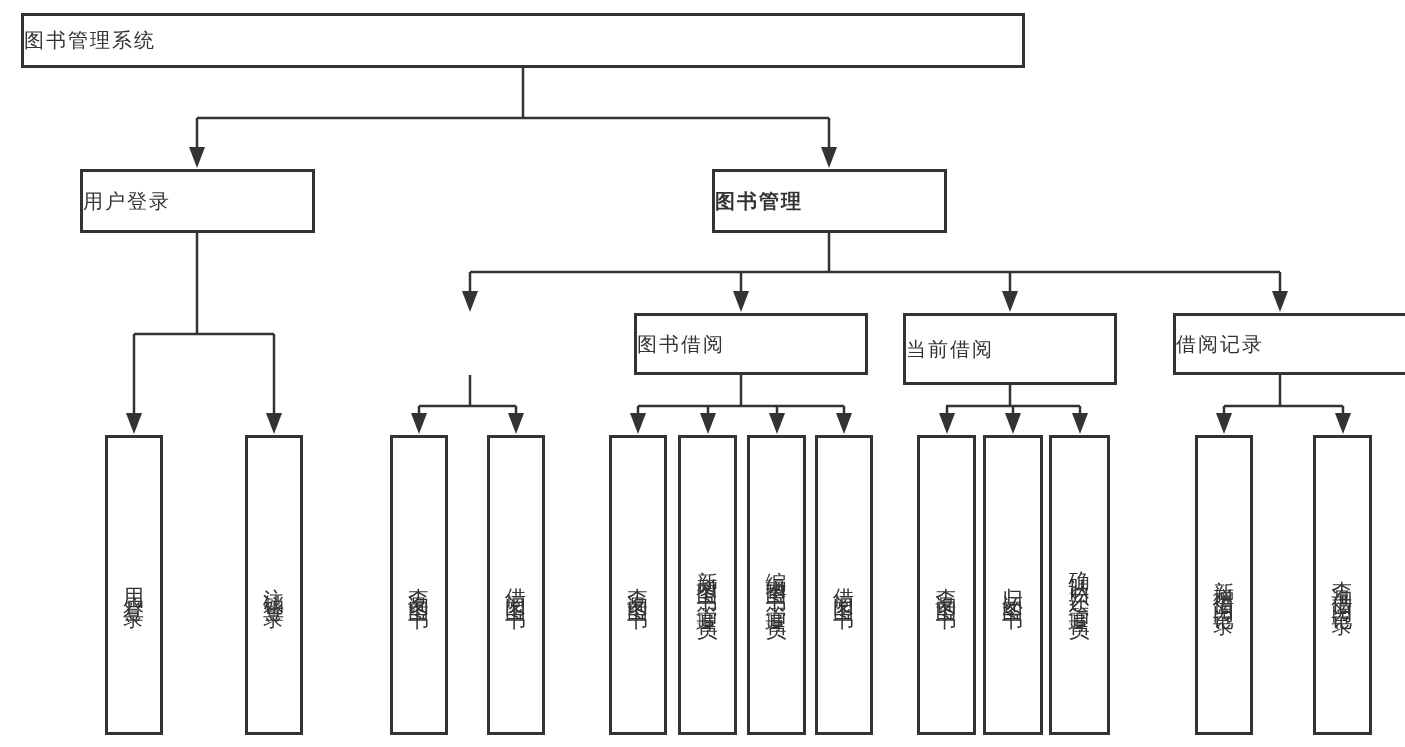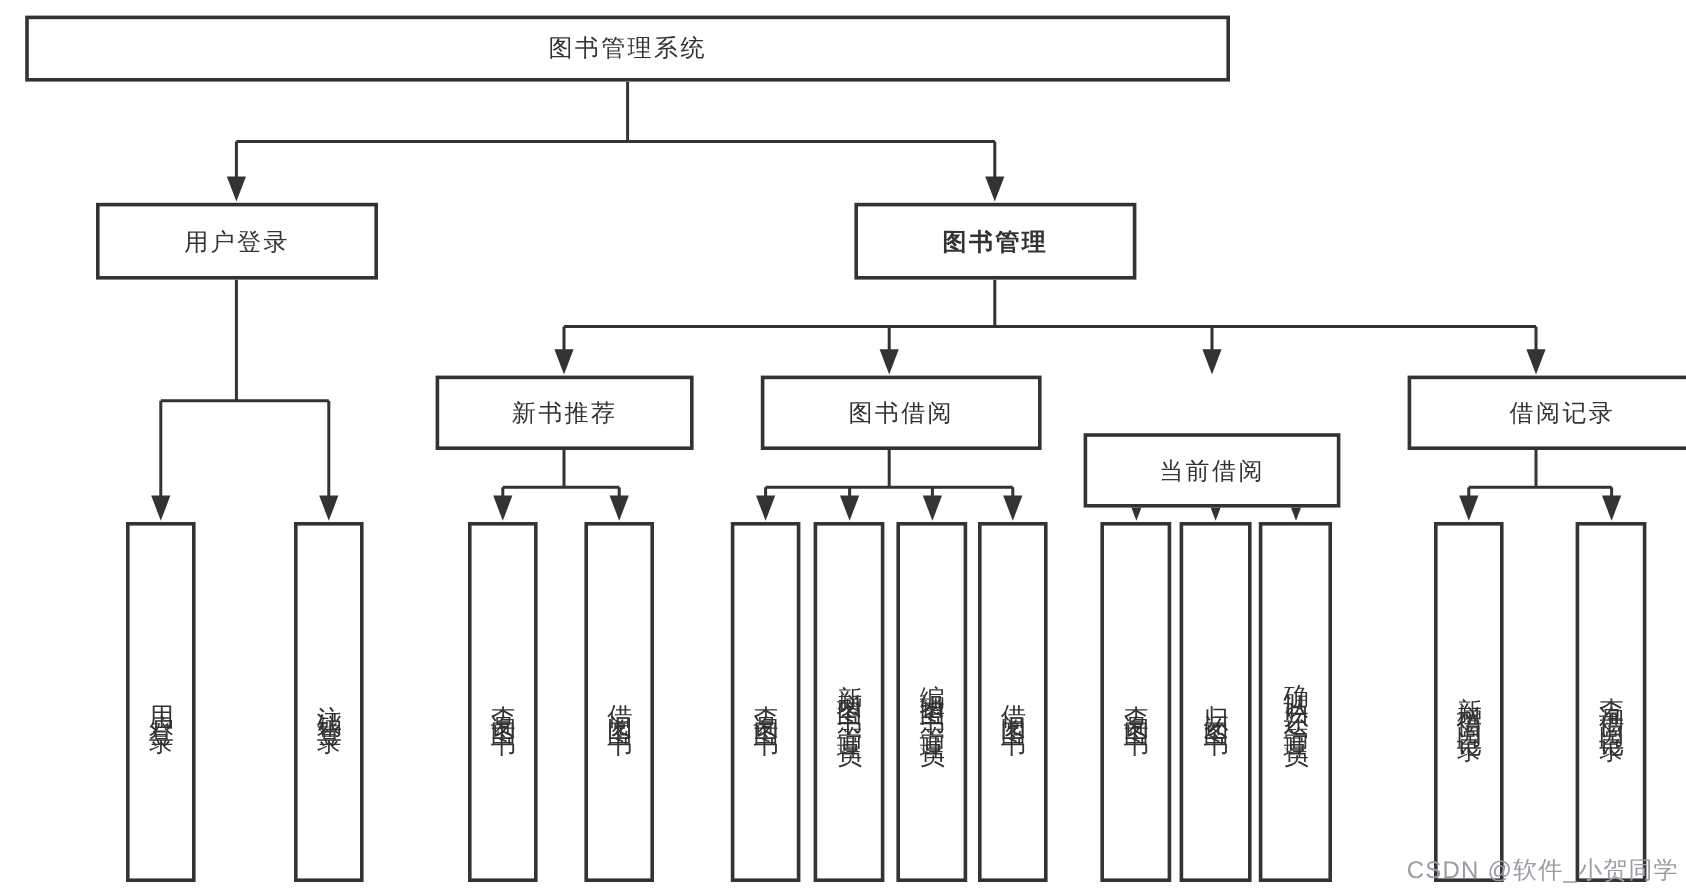--- a/index.html
+++ b/index.html
@@ -26,21 +26,20 @@
     fill: var(--line, #333333);
     stroke: none;
   }
   .hbox {
     position: absolute;
     box-sizing: border-box;
     border: 3px solid var(--box-border, #333333);
     background: #ffffff;
     display: flex;
     align-items: center;
-    justify-content: center;
     font-size: 20px;
     letter-spacing: 2px;
     color: var(--text, #333333);
     z-index: 2;
   }
   .vbox {
     position: absolute;
     box-sizing: border-box;
     border: 3px solid var(--box-border, #333333);
     background: #ffffff;
@@ -116,27 +115,24 @@
     <span>图书管理系统</span>
   </div>
 
   <div class="hbox" style="left:80px; top:169px; width:235px; height:64px;">
     <span>用户登录</span>
   </div>
   <div class="hbox" style="left:712px; top:169px; width:235px; height:64px;font-weight:bold;">
     <span>图书管理</span>
   </div>
 
-  <div class="hbox" style="left:363px; top:313px; width:215px; height:62px;">
-    <span>新书推荐</span>
-  </div>
   <div class="hbox" style="left:634px; top:313px; width:234px; height:62px;">
     <span>图书借阅</span>
   </div>
-  <div class="hbox" style="left:903px; top:313px; width:214px; height:62px;margin-top:48px;">
+  <div class="hbox" style="left:903px; top:313px; width:214px; height:72px;">
     <span>当前借阅</span>
   </div>
   <div class="hbox" style="left:1173px; top:313px; width:258px; height:62px;">
     <span>借阅记录</span>
   </div>
 
   <div class="vbox" style="left:105px; width:58px;">
     <span class="vlabel">用户登录</span>
   </div>
   <div class="vbox" style="left:245px; width:58px;">
@@ -173,15 +169,14 @@
     <span class="vlabel">确认归还（管理员）</span>
   </div>
 
   <div class="vbox" style="left:1195px; width:58px;">
     <span class="vlabel">新增借阅记录</span>
   </div>
   <div class="vbox" style="left:1313px; width:59px;">
     <span class="vlabel">查询借阅记录</span>
   </div>
 
-  <div class="watermark">CSDN @软件_小贺同学</div>
 
 </div>
 
 </body></html>

